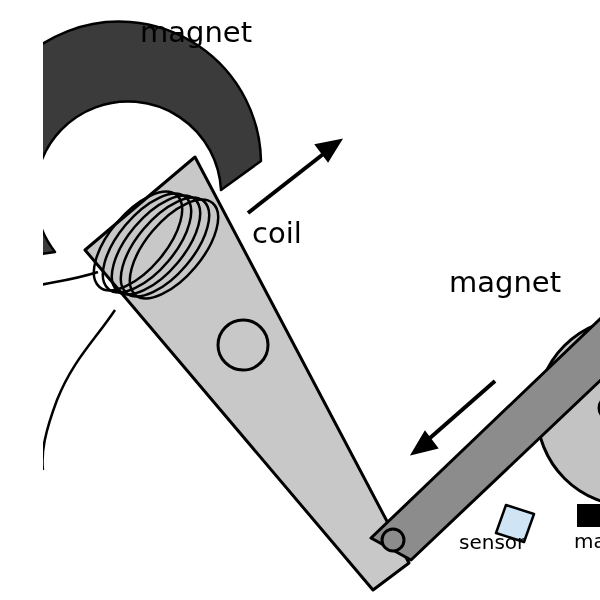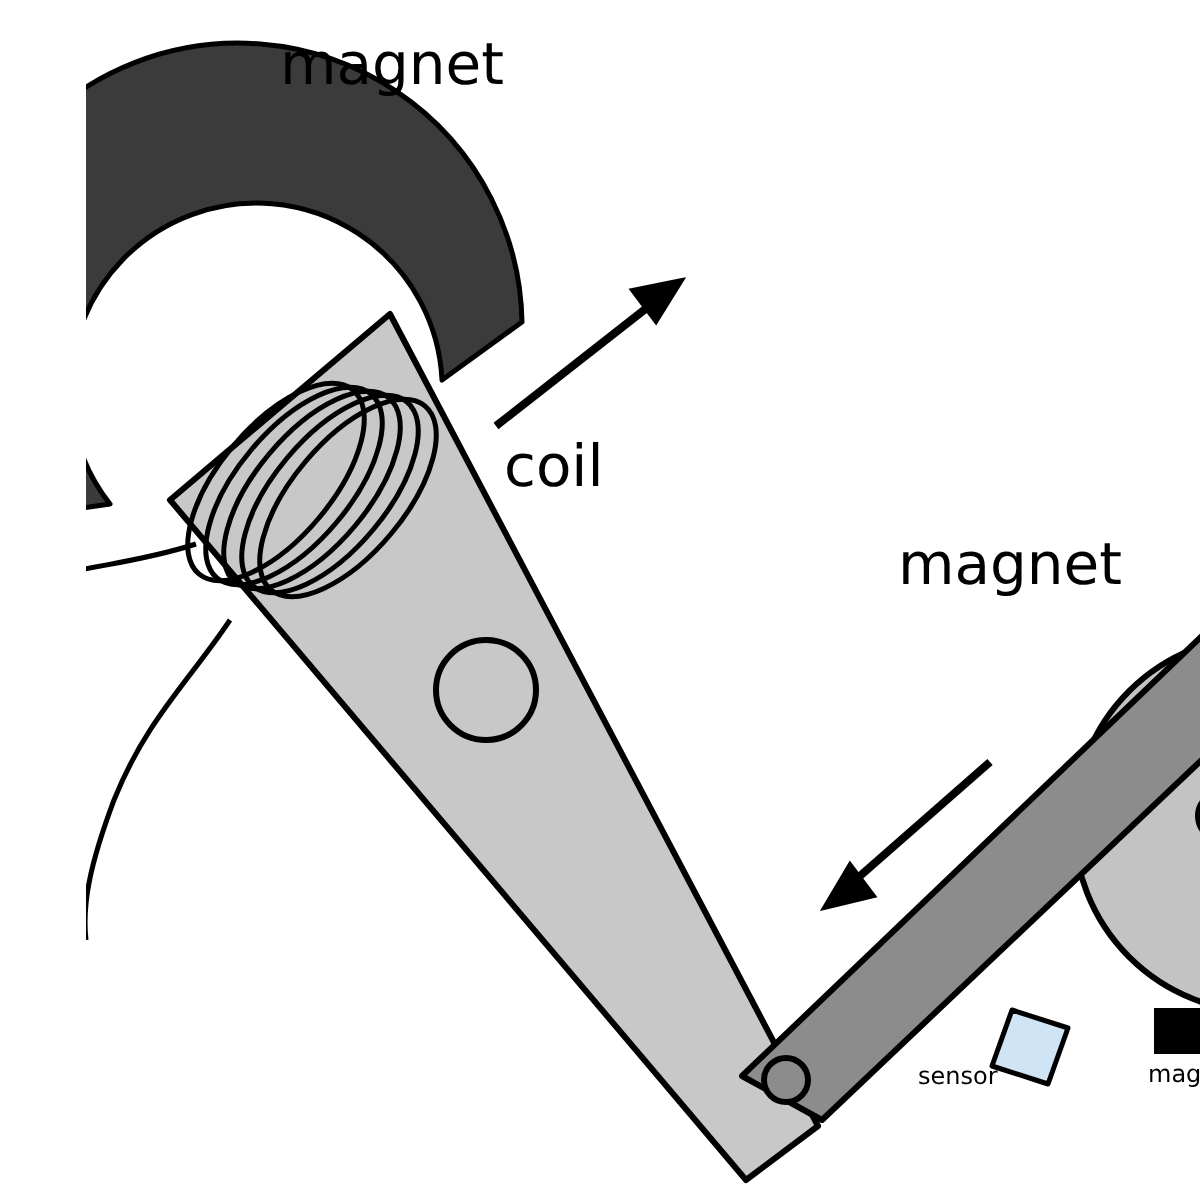--- a/index.html
+++ b/index.html
@@ -24,21 +24,21 @@
     height: 600px;
   }
   .lbl {
     position: absolute;
     color: #000000;
     font-family: "DejaVu Sans", sans-serif;
     white-space: nowrap;
     line-height: 1;
   }
   .lbl-big { font-size: 29px; }
-  .lbl-small { font-size: 12px; }
+  .lbl-small { font-size: 20px; }
   #label-magnet-top { left: 97px; top: 18px; }
   #label-coil       { left: 209px; top: 219px; }
   #label-spindle    { left: 406px; top: 268px; }
   #label-arm        { left: 188px; top: 474px; }
   #label-sensor     { left: 416px; top: 532px; }
   #label-magnet-bottom { left: 531px; top: 531px; }
 </style>
 </head>
 <body>
 

